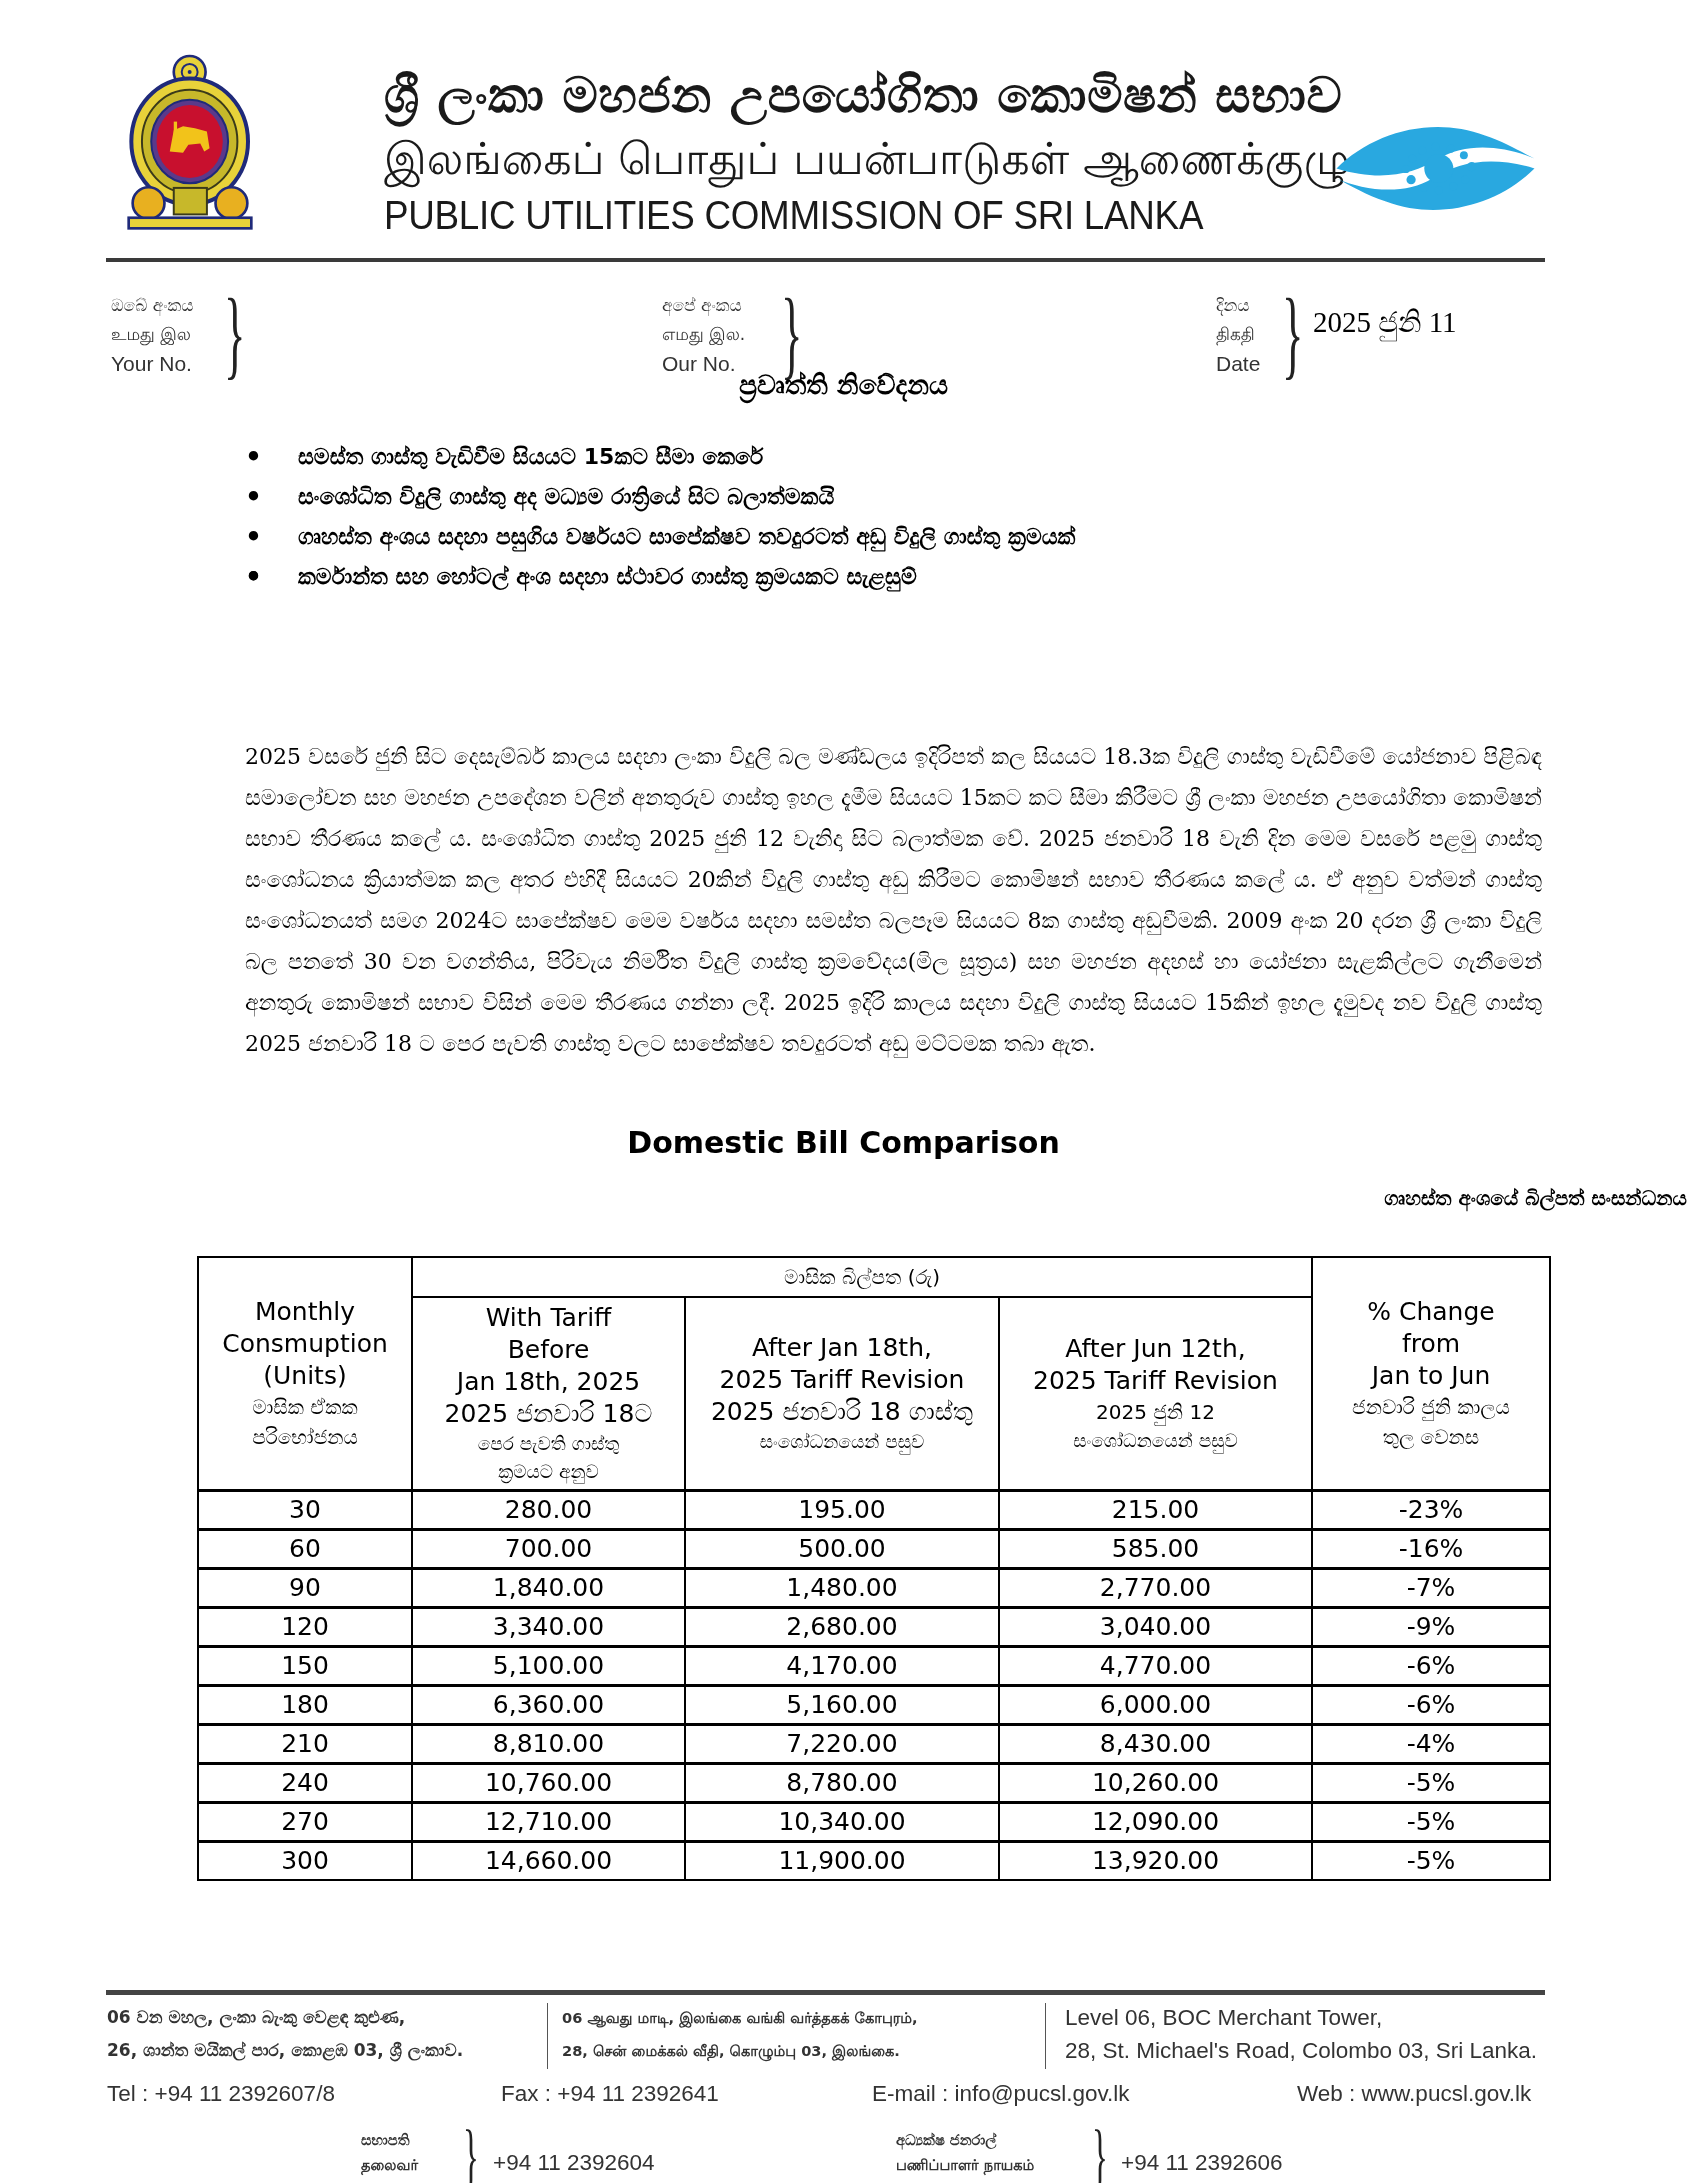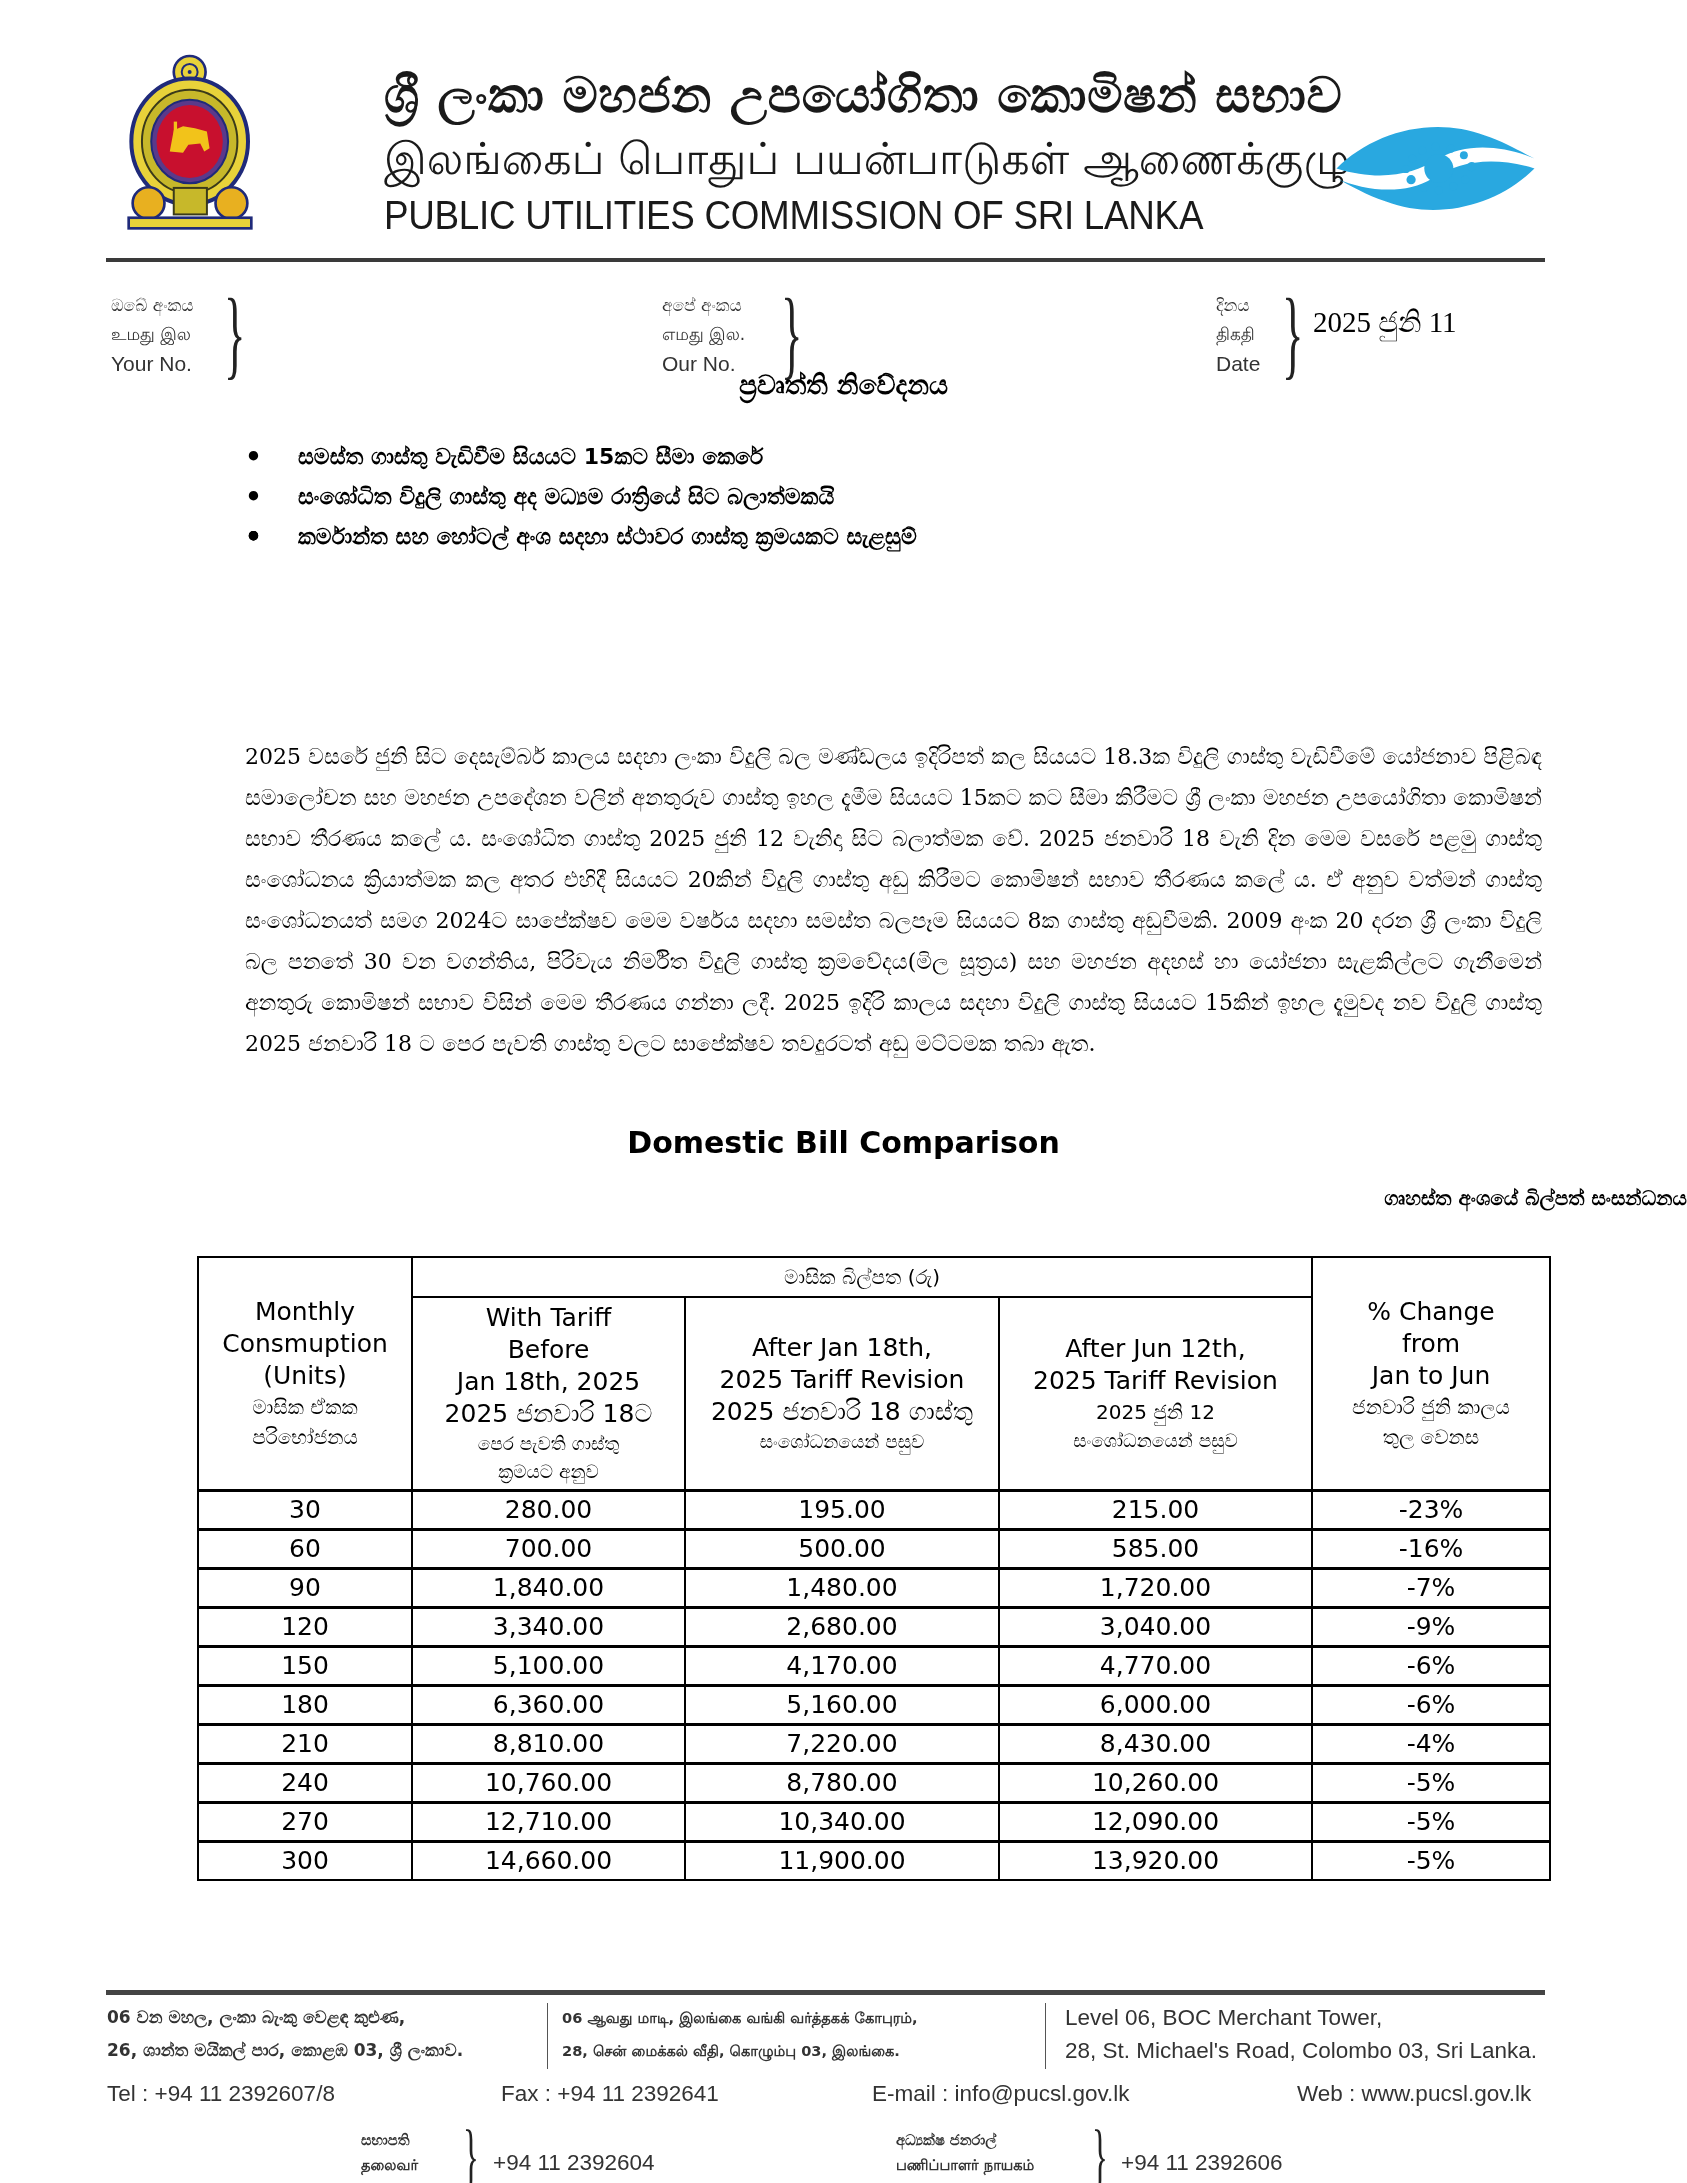--- a/index.html
+++ b/index.html
@@ -132,21 +132,21 @@
   <div class="ref-lbl en">Date</div>
 </div>
 <div class="brace" style="left:1282px;">}</div>
 <div class="date-val">2025 ජුනි 11</div>
 
 <div class="release-title">ප්‍රවෘත්ති නිවේදනය</div>
 
 <ul class="highlights">
   <li><span class="bullet">•</span><span>සමස්ත ගාස්තු වැඩිවීම සියයට 15කට සීමා කෙරේ</span></li>
   <li><span class="bullet">•</span><span>සංශෝධිත විදුලි ගාස්තු අද මධ්‍යම රාත්‍රියේ සිට බලාත්මකයි</span></li>
-  <li><span class="bullet">•</span></li>
+  <li><span class="bullet">•</span><span>ගෘහස්ත අංශය සදහා පසුගිය වර්ෂයට සාපේක්ෂව තවදුරටත් අඩු විදුලි ගාස්තු ක්‍රමයක්</span></li>
   <li><span class="bullet">•</span></li>
   <li><span class="bullet">•</span><span>කර්මාන්ත සහ හෝටල් අංශ සදහා ස්ථාවර ගාස්තු ක්‍රමයකට සැළසුම්</span></li>
 </ul>
 
 <p class="body-para" style="margin:0;">2025 වසරේ ජුනි සිට දෙසැම්බර් කාලය සදහා ලංකා විදුලි බල මණ්ඩලය ඉදිරිපත් කල සියයට 18.3ක විදුලි ගාස්තු වැඩිවීමේ යෝජනාව පිළිබඳ සමාලෝචන සහ මහජන උපදේශන වලින් අනතුරුව ගාස්තු ඉහල දැමීම සියයට 15කට කට සීමා කිරීමට ශ්‍රී ලංකා මහජන උපයෝගිතා කොමිෂන් සභාව තීරණය කලේ ය. සංශෝධිත ගාස්තු 2025 ජුනි 12 වැනිදා සිට බලාත්මක වේ. 2025 ජනවාරි 18 වැනි දින මෙම වසරේ පළමු ගාස්තු සංශෝධනය ක්‍රියාත්මක කල අතර එහිදී සියයට 20කින් විදුලි ගාස්තු අඩු කිරීමට කොමිෂන් සභාව තීරණය කලේ ය. ඒ අනුව වත්මන් ගාස්තු සංශෝධනයත් සමග 2024ට සාපේක්ෂව මෙම වර්ෂය සදහා සමස්ත බලපෑම සියයට 8ක ගාස්තු අඩුවීමකි. 2009 අංක 20 දරන ශ්‍රී ලංකා විදුලි බල පනතේ 30 වන වගන්තිය, පිරිවැය නිර්මිත විදුලි ගාස්තු ක්‍රමවේදය(මිල සූත්‍රය)  සහ මහජන අදහස් හා යෝජනා සැළකිල්ලට ගැනීමෙන් අනතුරු කොමිෂන් සභාව විසින් මෙම තීරණය ගන්නා ලදී. 2025 ඉදිරි කාලය සදහා විදුලි ගාස්තු සියයට 15කින් ඉහල දැමුවද නව විදුලි ගාස්තු 2025 ජනවාරි 18 ට පෙර පැවති ගාස්තු වලට සාපේක්ෂව තවදුරටත් අඩු මට්ටමක තබා ඇත.</p>
 
 <div class="tbl-title">Domestic Bill Comparison</div>
 <div class="tbl-subtitle">ගෘහස්ත අංශයේ බිල්පත් සංසන්ධනය</div>
 
 <table class="bill">
@@ -210,21 +210,21 @@
         <td>60</td>
         <td>700.00</td>
         <td>500.00</td>
         <td>585.00</td>
         <td>-16%</td>
       </tr>
       <tr>
         <td>90</td>
         <td>1,840.00</td>
         <td>1,480.00</td>
-        <td>1,720.00</td>
+        <td>2,770.00</td>
         <td>-7%</td>
       </tr>
       <tr>
         <td>120</td>
         <td>3,340.00</td>
         <td>2,680.00</td>
         <td>3,040.00</td>
         <td>-9%</td>
       </tr>
       <tr>

